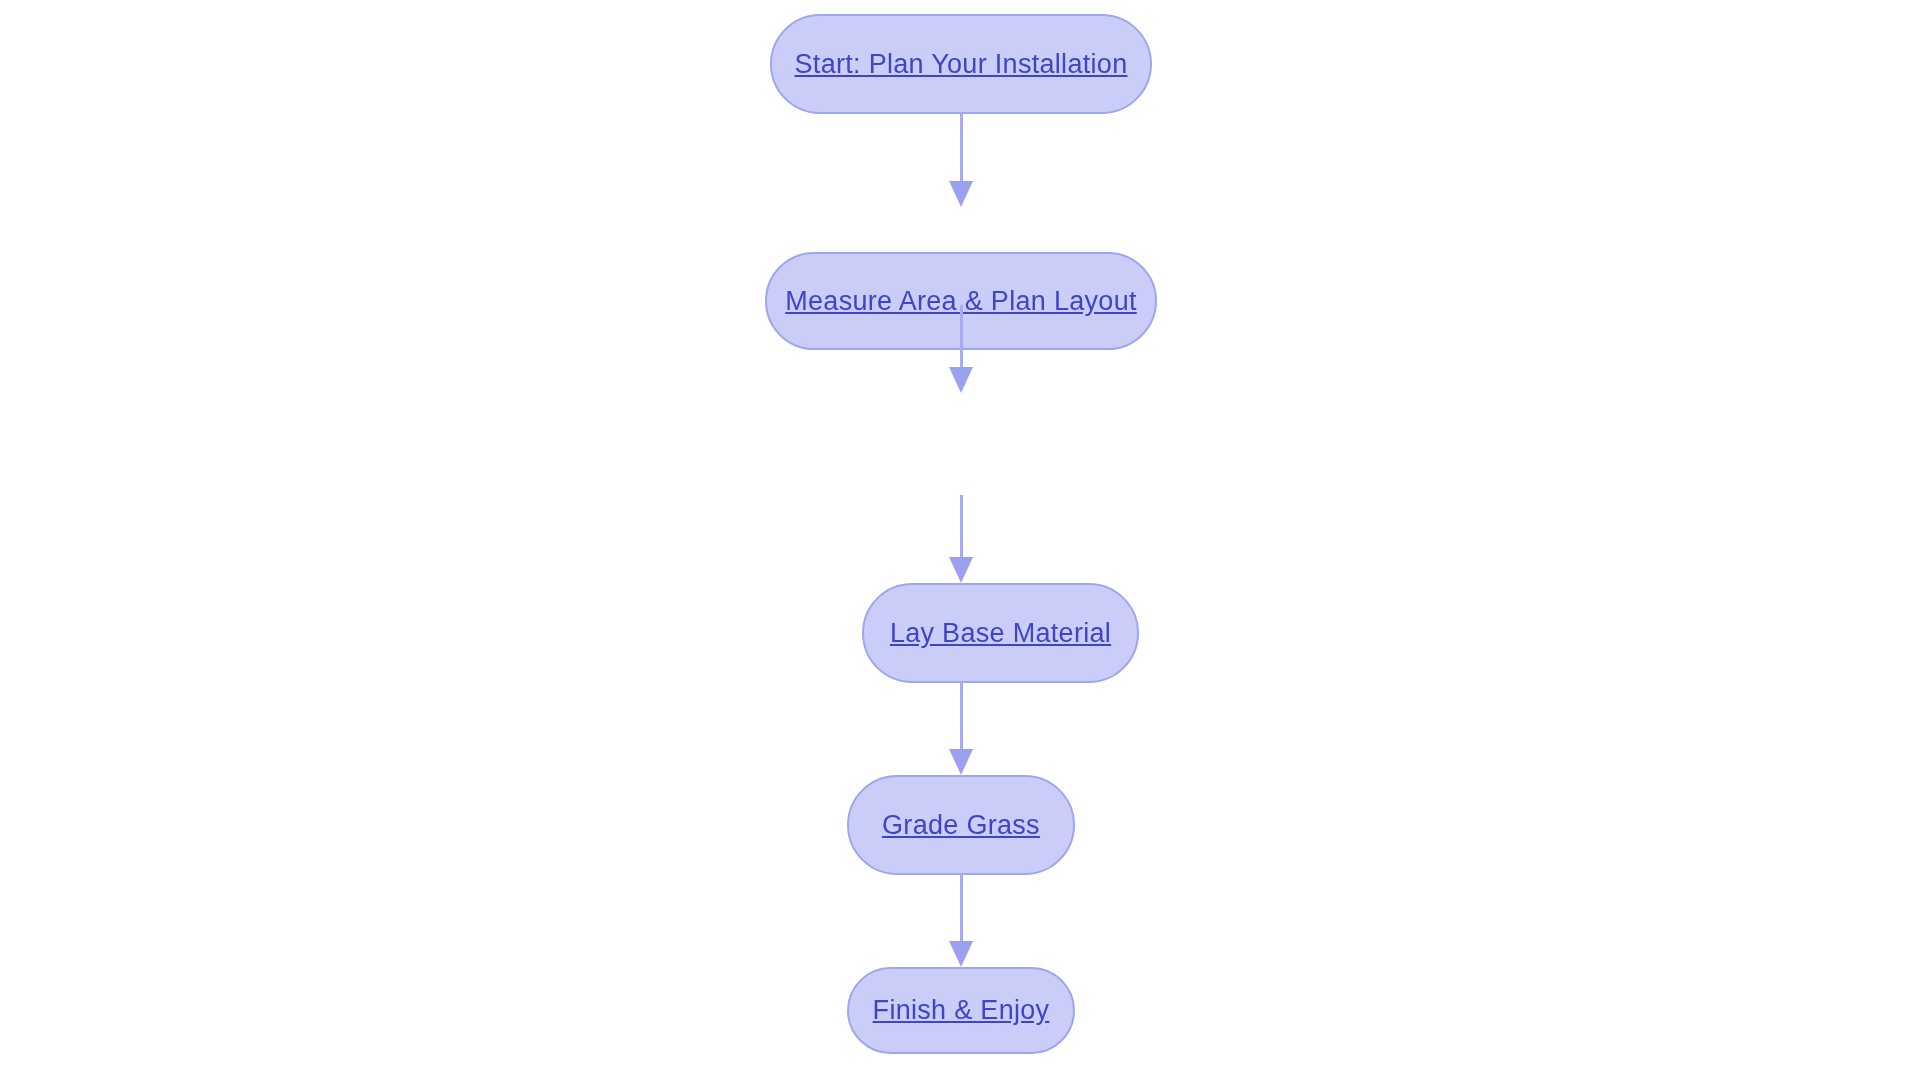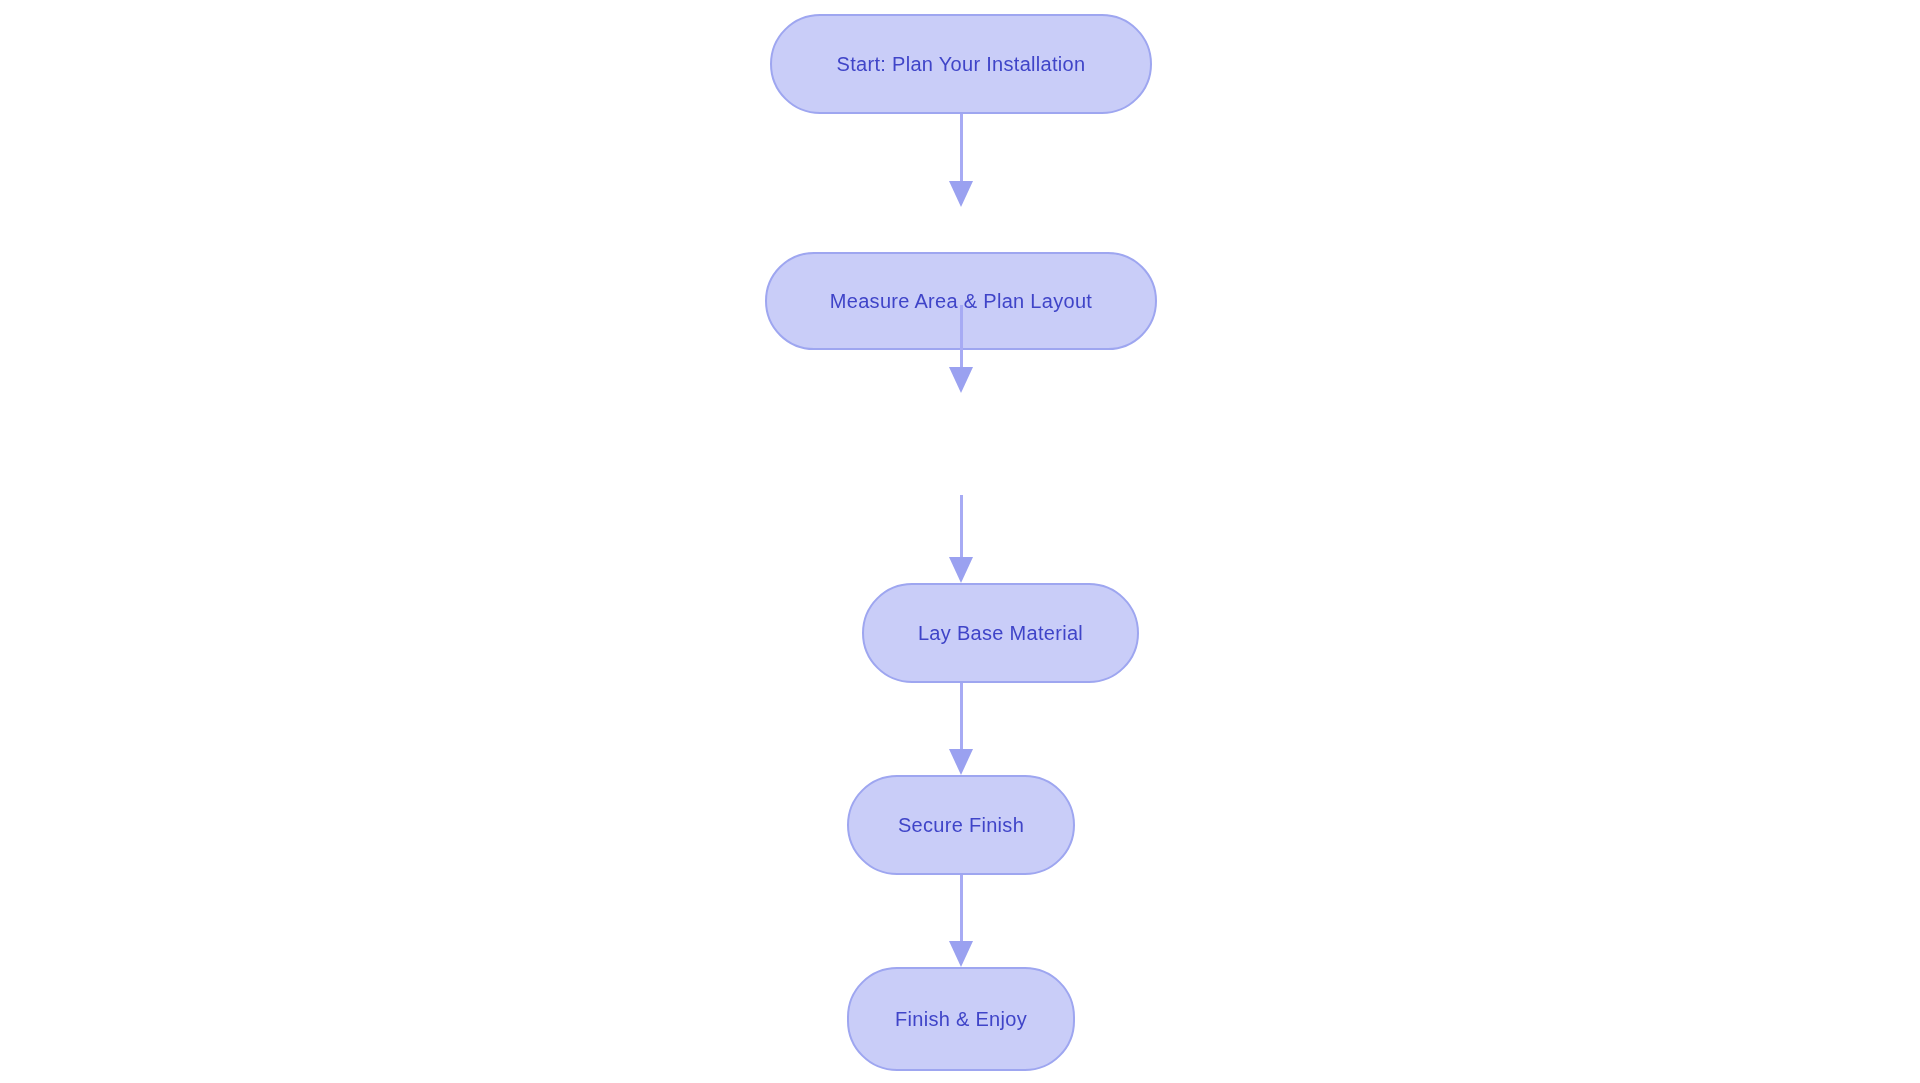--- a/index.html
+++ b/index.html
@@ -20,32 +20,33 @@
 
   .node {
     position: absolute;
     display: flex;
     align-items: center;
     justify-content: center;
     background: var(--node-fill, #c9cdf8);
     border: 2px solid var(--node-border, #9ea6f0);
     border-radius: 50px;
     color: var(--node-text, #3f44c8);
-    font-size: 20px;
+    font-size: 27px;
     letter-spacing: 0.3px;
     text-align: center;
     white-space: nowrap;
+    text-decoration: underline;
   }
 
   .n1 { left: 770px; top: 14px;  width: 382px; height: 100px; }
   .n2 { left: 765px; top: 207px; width: 392px; height: 98px; margin-top: 45px;  }
   .n3 { left: 745px; top: 393px; width: 432px; height: 102px; }
   .n4 { left: 862px; top: 583px; width: 277px; height: 100px; }
   .n5 { left: 847px; top: 775px; width: 228px; height: 100px; }
-  .n6 { left: 847px; top: 967px; width: 228px; height: 104px;  }
+  .n6 { left: 847px; top: 967px; width: 228px; height: 87px;  }
 
   .arrow {
     position: absolute;
     left: 961px;
     transform: translateX(-50%);
     display: flex;
     flex-direction: column;
     align-items: center;
     width: 26px;
   }
@@ -100,21 +101,21 @@
   <div class="node n4">
     <span>Lay Base Material</span>
   </div>
 
   <div class="arrow a4">
     <div class="arrow-line"></div>
     <div class="arrow-head"></div>
   </div>
 
   <div class="node n5">
-    <span>Secure Finish</span>
+    <span>Grade Grass</span>
   </div>
 
   <div class="arrow a5">
     <div class="arrow-line"></div>
     <div class="arrow-head"></div>
   </div>
 
   <div class="node n6">
     <span>Finish &amp; Enjoy</span>
   </div>

